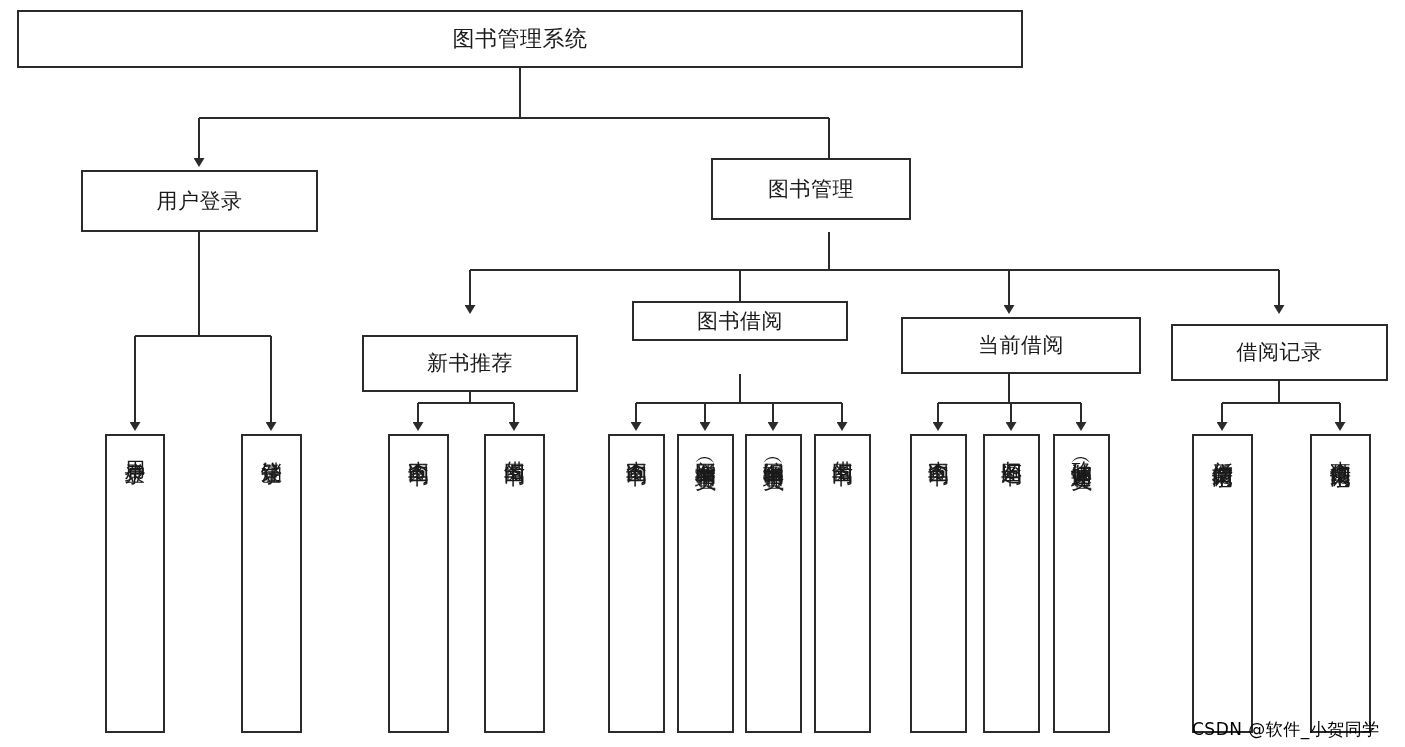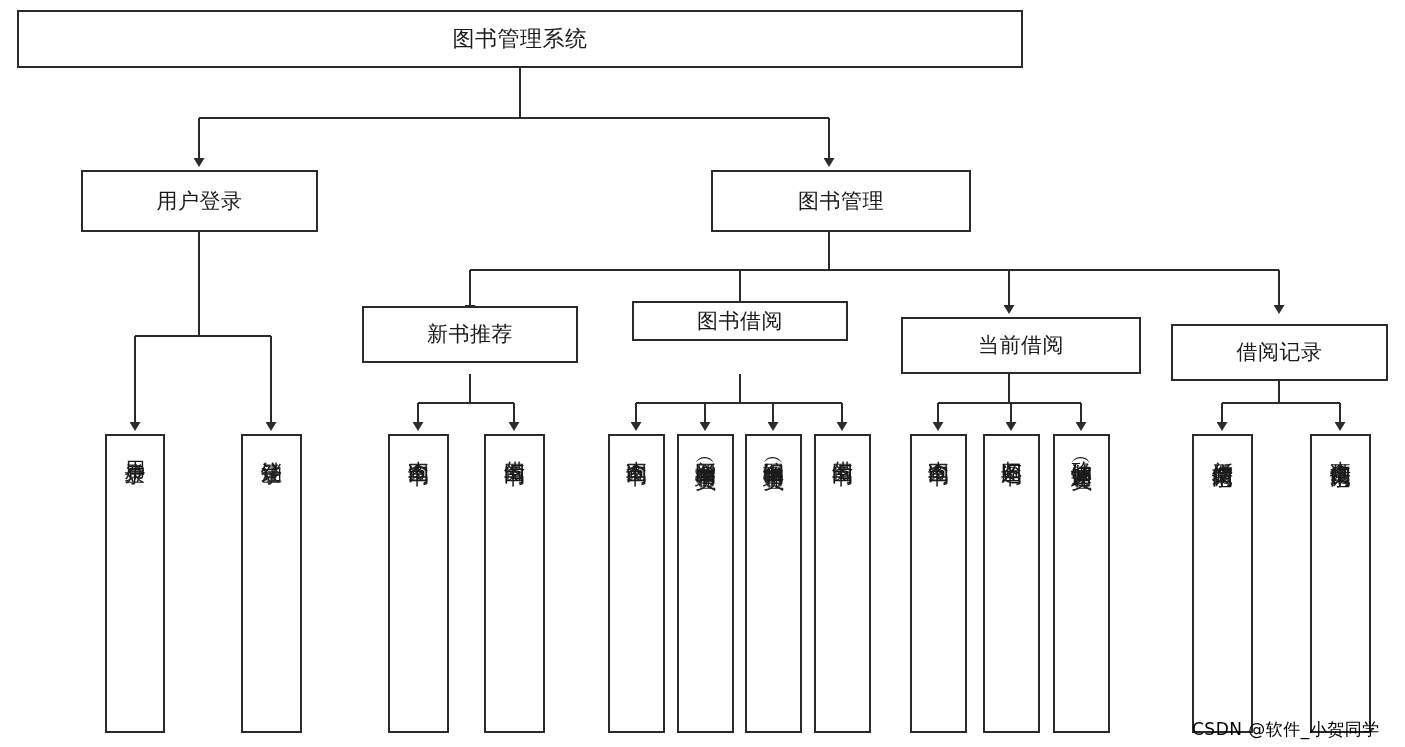--- a/index.html
+++ b/index.html
@@ -129,25 +129,25 @@
     </g>
   </svg>
 
   <div class="node horiz root" style="left:17px; top:10px; width:1006px; height:58px;">
     <span class="label">图书管理系统</span>
   </div>
 
   <div class="node horiz" style="left:81px; top:170px; width:237px; height:62px;">
     <span class="label">用户登录</span>
   </div>
-  <div class="node horiz" style="left:711px; top:170px; width:260px; height:62px;">
+  <div class="node horiz" style="left:711px; top:158px; width:200px; height:62px;">
     <span class="label">图书管理</span>
   </div>
 
-  <div class="node horiz" style="left:362px; top:306px; width:216px; height:57px;">
+  <div class="node horiz" style="left:362px; top:335px; width:216px; height:57px;">
     <span class="label">新书推荐</span>
   </div>
   <div class="node horiz" style="left:632px; top:301px; width:216px; height:40px;">
     <span class="label">图书借阅</span>
   </div>
   <div class="node horiz" style="left:901px; top:317px; width:240px; height:57px;">
     <span class="label">当前借阅</span>
   </div>
   <div class="node horiz" style="left:1171px; top:324px; width:217px; height:57px;">
     <span class="label">借阅记录</span>

